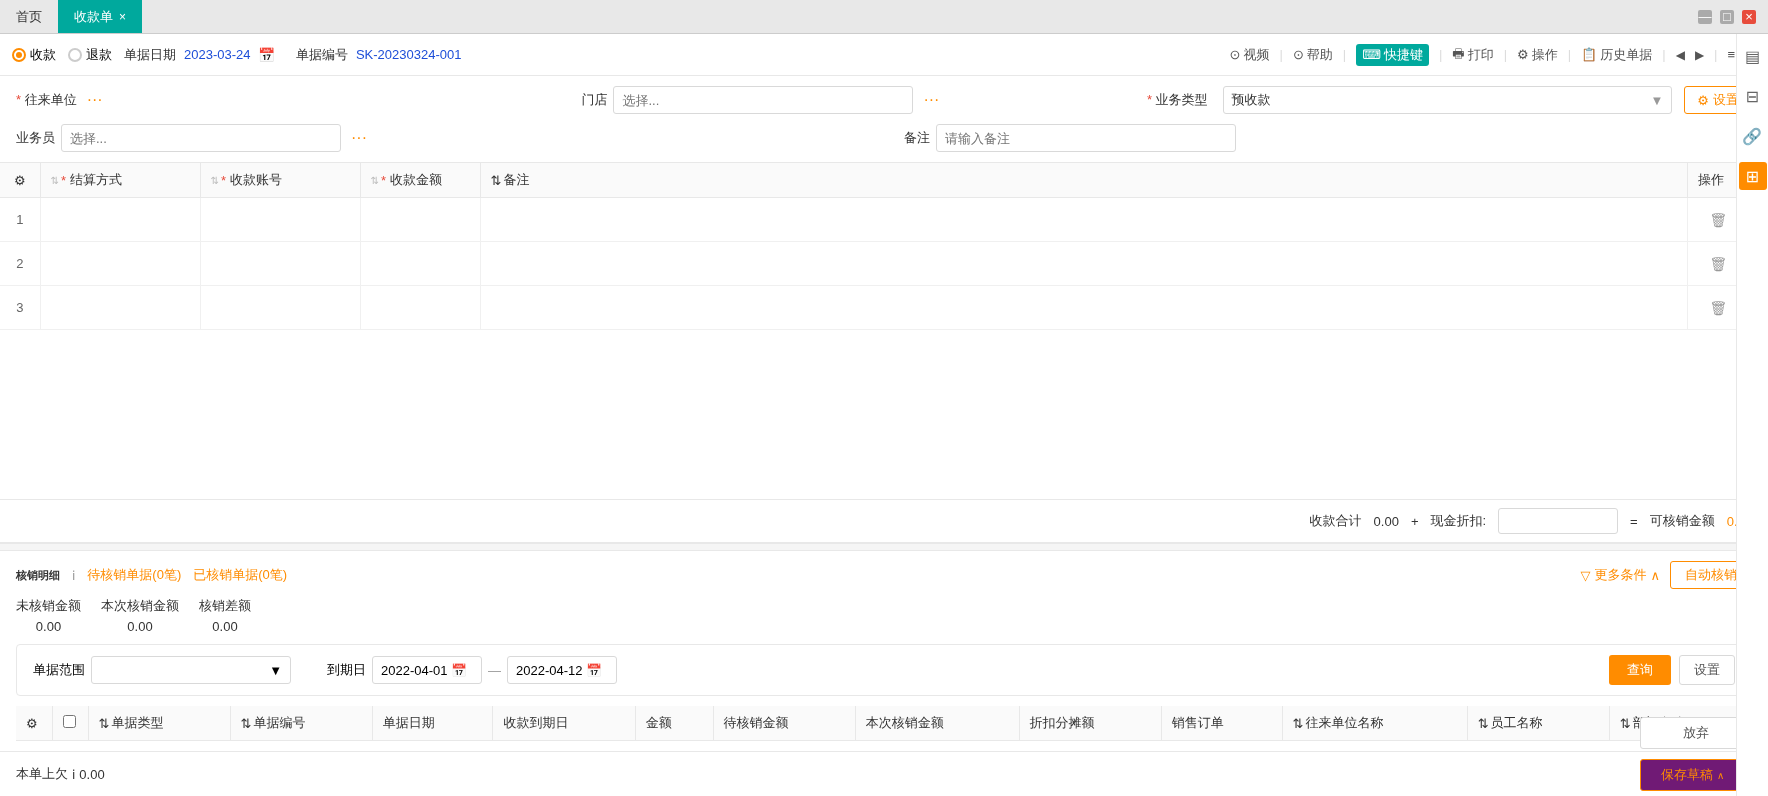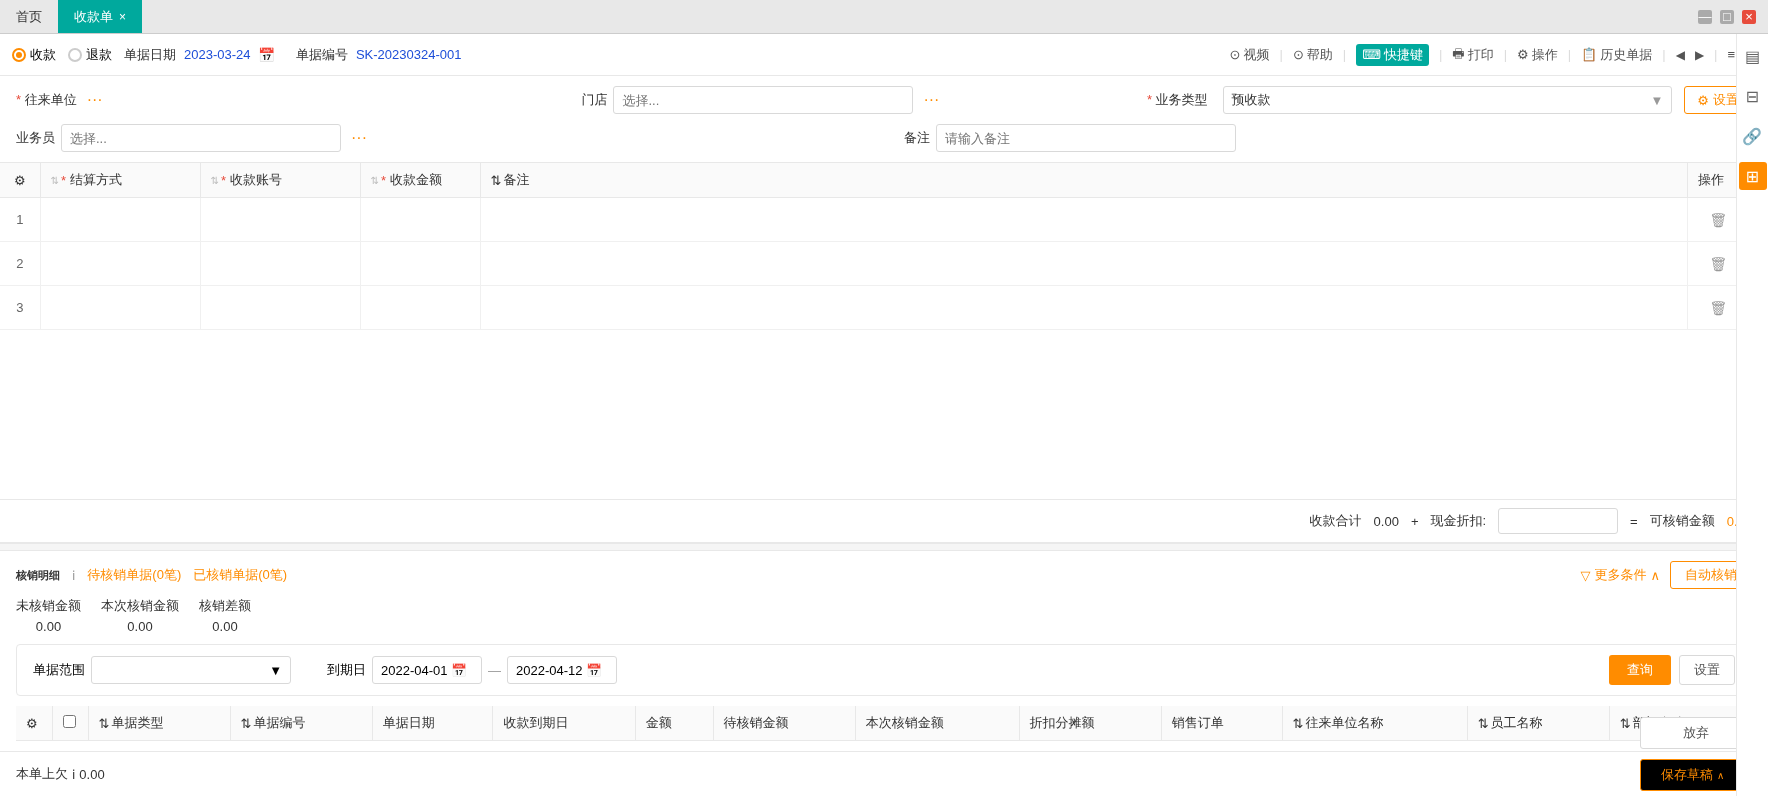--- a/index.html
+++ b/index.html
@@ -96,21 +96,21 @@
 
     
     .bottom-table-area { flex: 1; overflow: auto; }
     .bottom-table th { background: #fafafa; }
 
     
     .bottom-bar { display: flex; align-items: center; padding: 9px 16px; background: #fff; border-top: 1px solid #e8e8e8; gap: 16px; height: 45px; }
     .bottom-stat { display: flex; align-items: center; gap: 4px; color: #333; font-size: 13px; }
     .bottom-actions { margin-left: auto; display: flex; gap: 10px; flex-direction: column; }
     .btn-abandon { background: #fff; border: 1px solid #d9d9d9; color: #555; padding: 6px 24px; border-radius: 3px; cursor: pointer; font-size: 13px; }
-    .btn-draft { background: #000000; border: 1px solid #ff8c00; color: #ff8c00; padding: 6px 20px; border-radius: 3px; cursor: pointer; font-size: 13px; display: flex; align-items: center; gap: 4px; }
+    .btn-draft { background: #701a75; border: 1px solid #ff8c00; color: #ff8c00; padding: 6px 20px; border-radius: 3px; cursor: pointer; font-size: 13px; display: flex; align-items: center; gap: 4px; }
     .btn-save { background: #ff8c00; border: none; color: #fff; padding: 6px 20px; border-radius: 3px; cursor: pointer; font-size: 13px; display: flex; align-items: center; gap: 4px; }
     .btn-chevron { font-size: 10px; }
 
     
     .right-sidebar { position: fixed; right: 0; top: 34px; width: 32px; background: #fff; border-left: 1px solid #e8e8e8; display: flex; flex-direction: column; align-items: center; padding: 8px 0; gap: 12px; height: calc(796px - 34px); }
     .sidebar-icon { width: 28px; height: 28px; display: flex; align-items: center; justify-content: center; cursor: pointer; color: #666; font-size: 16px; border-radius: 3px; }
     .sidebar-icon.active { background: #ff8c00; color: #fff; }
     .required-star { color: #e74c3c; margin-right: 2px; }
   </style>
 </head>

